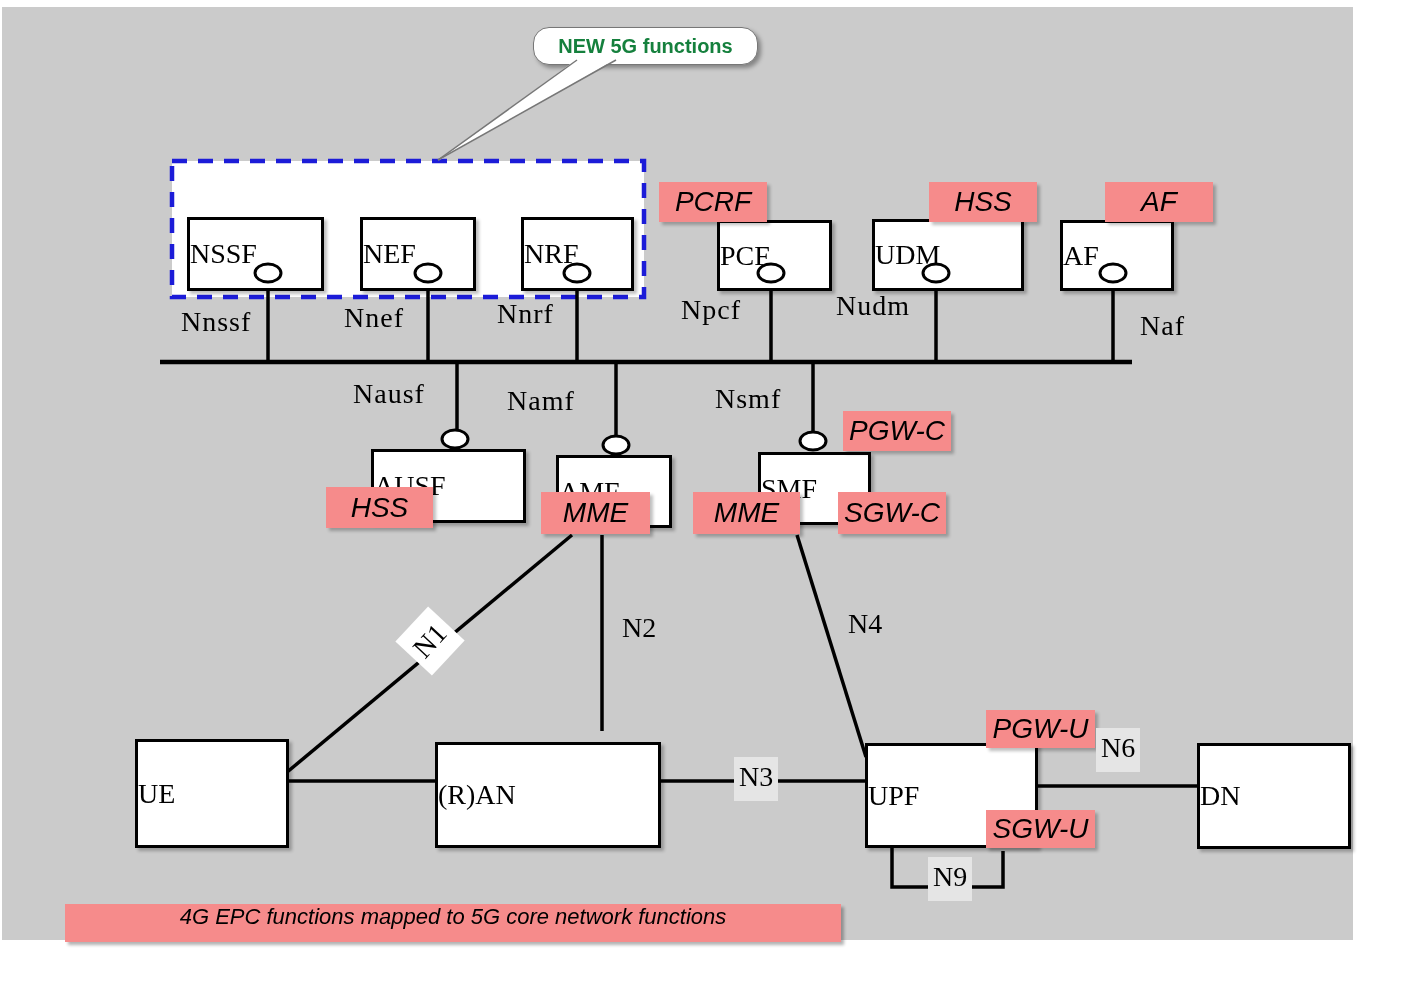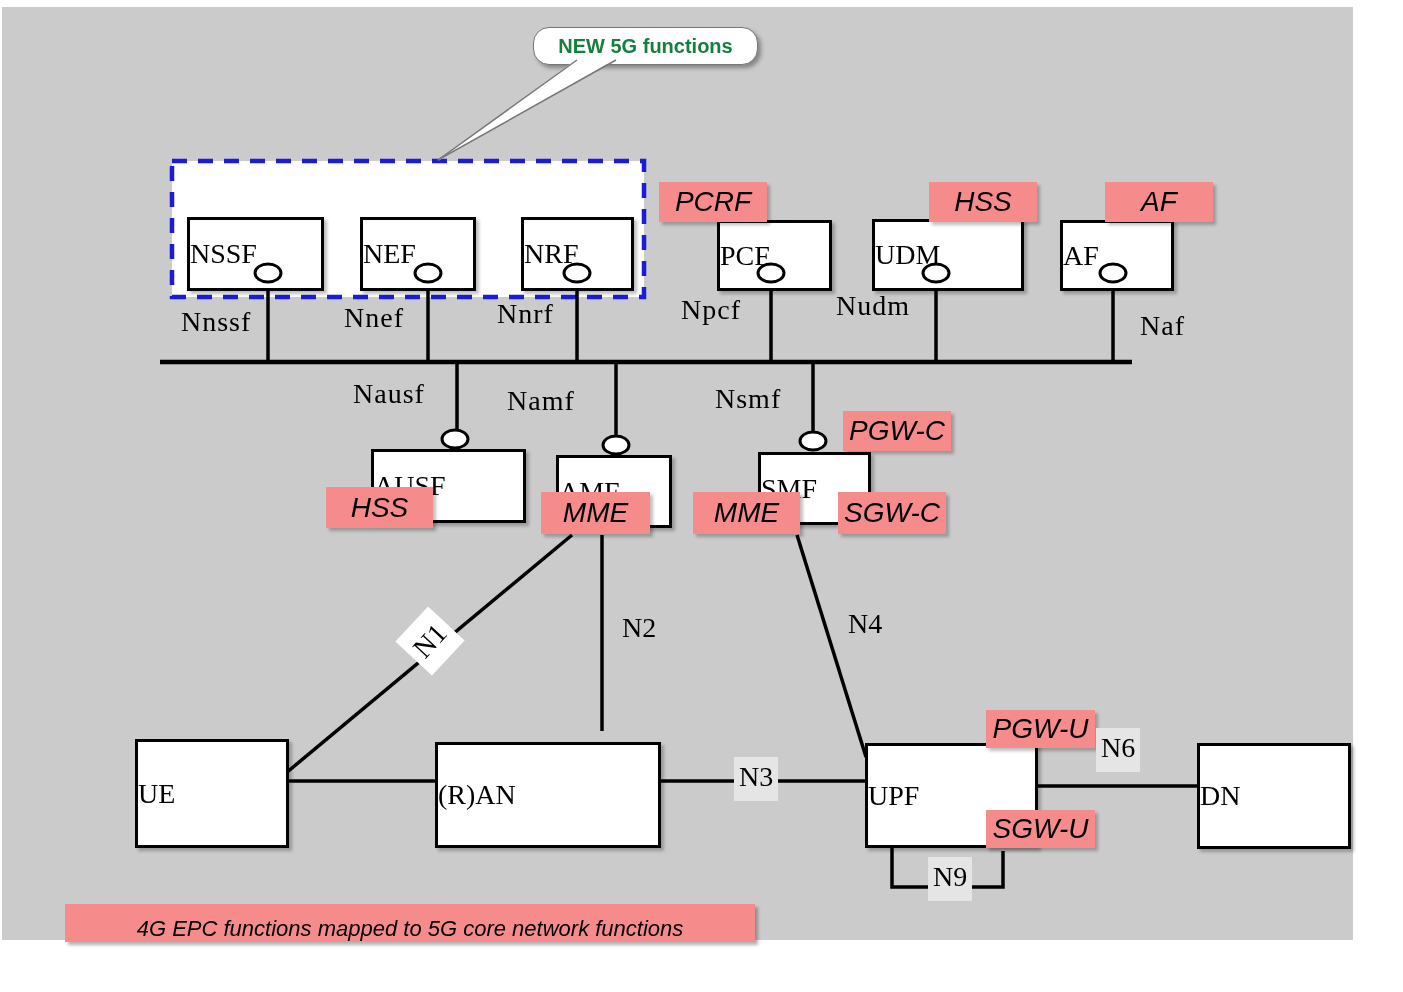--- a/index.html
+++ b/index.html
@@ -23,22 +23,22 @@
   .nref{position:absolute;z-index:2;color:#000;
        font-family:"Liberation Serif",serif;font-size:28px;}
   .nref.wbg{background:#e5e5e5;padding:4px 5px 8px 5px;}
   #n1{width:48px;height:50px;background:#ffffff;display:flex;align-items:center;
       justify-content:center;transform:rotate(-47deg);}
   #callout{position:absolute;z-index:2;left:533px;top:27px;width:223px;height:36px;
       background:#ffffff;border:1.5px solid #777;border-radius:16px;
       display:flex;align-items:center;justify-content:center;
       font-weight:bold;font-size:20px;color:#15803d;
       box-shadow:3px 3px 4px rgba(0,0,0,0.35);}
-  #banner{position:absolute;z-index:2;left:65px;top:904px;width:690px;height:38px;
-      background:#f68b8b;display:flex;align-items:flex-end;justify-content:center;
+  #banner{position:absolute;z-index:2;left:65px;top:904px;width:776px;height:38px;
+      background:#f68b8b;display:flex;align-items:flex-start;justify-content:center;
       font-style:italic;font-size:22px;color:#000;
       box-shadow:3px 3px 3px rgba(0,0,0,0.3);}
 </style>
 </head>
 <body>
 
 <div id="stage">
   <div id="canvas"></div>
 
   <svg id="under-svg" width="1403" height="992" viewBox="0 0 1403 992">

